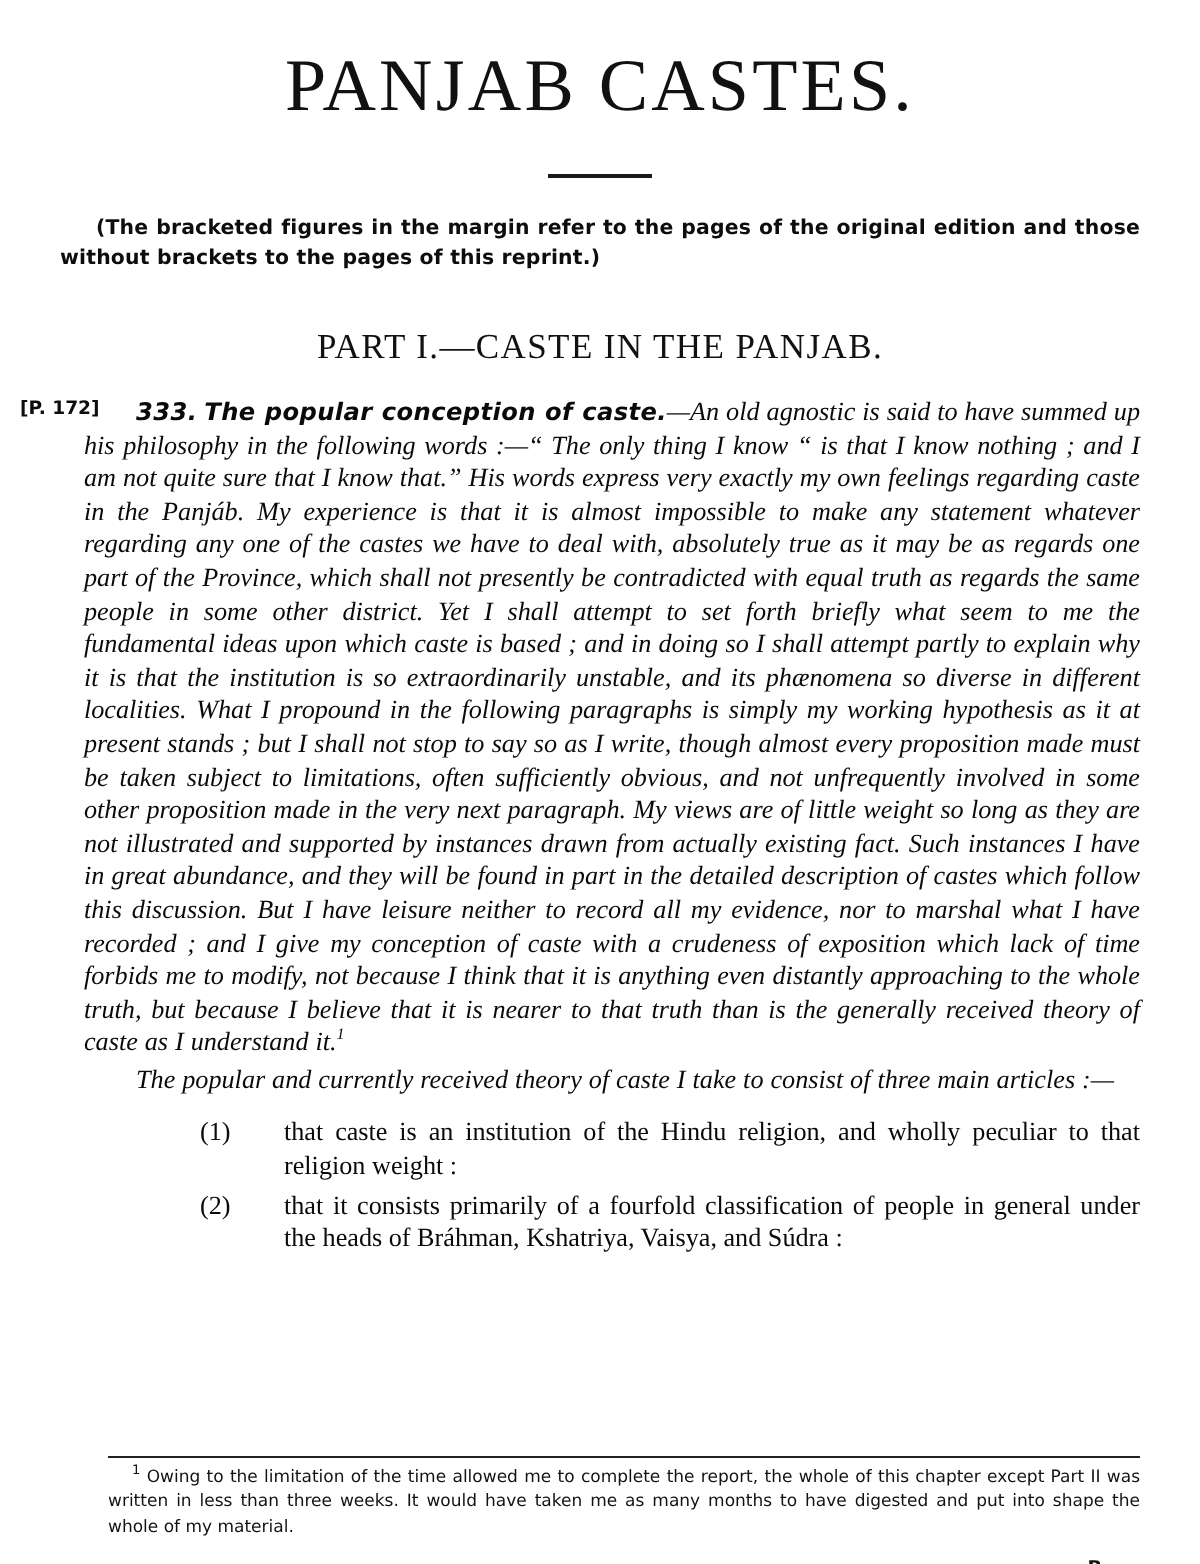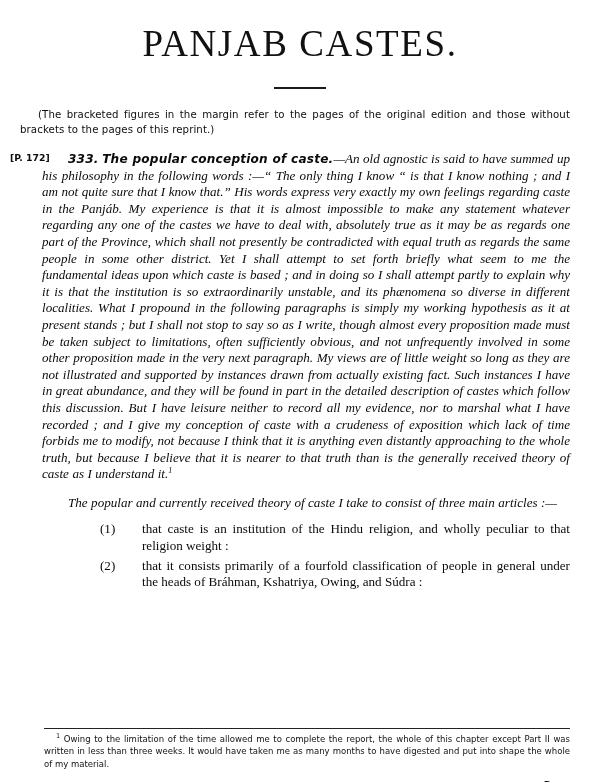--- a/index.html
+++ b/index.html
@@ -37,24 +37,24 @@
   .title-rule {
     width: 52px;
     height: 2px;
     background: #1a1a1a;
     margin: 22px auto 0 auto;
   }
 
   
   .bracket-note {
     font-family: "DejaVu Sans", "Liberation Sans", sans-serif;
-    font-weight: normal;
+    font-weight: bold;
     font-size: 10.2px;
     line-height: 15px;
-    margin: 18px 30px 0 20px;
+    margin: 18px 30px 0 30px;
     text-align: justify;
     text-indent: 18px;
     letter-spacing: 0.1px;
     color: #0d0d0d;
   }
 
   
   .part-heading {
     text-align: center;
     font-size: 17.5px;
@@ -85,21 +85,21 @@
     margin: 0;
     font-size: 13.1px;
     line-height: 16.6px;
     text-align: justify;
     color: #0a0a0a;
     word-spacing: 0.2px;
     font-style: italic;
   }
 
   p.body + p.body {
-    margin-top: 12px;
+    margin-top: 2px;
   }
 
   p.indent {
     text-indent: 26px;
   }
 
   .sec-num {
     font-family: "DejaVu Sans", "Liberation Sans", sans-serif;
     font-weight: bold;
     font-size: 12.1px;
@@ -149,20 +149,21 @@
     flex: 1 1 auto;
     text-align: justify;
   }
 
   
   .footnote-area {
     position: absolute;
     left: 0;
     right: 0;
     top: 706px;
+    padding-left: 10px;
   }
 
   .footnote-rule {
     height: 1px;
     background: #222;
     margin: 0 30px 0 44px;
   }
 
   .footnote {
     font-family: "DejaVu Sans", "Liberation Sans", sans-serif;
@@ -195,39 +196,40 @@
 <body>
 
 <div class="page">
 
   <h1 class="doc-title">PANJAB CASTES.</h1>
 
   <div class="title-rule"></div>
 
   <p class="bracket-note">(The bracketed figures in the margin refer to the pages of the original edition and those without brackets to the pages of this reprint.)</p>
 
+  <h2 class="part-heading">PART I.—CASTE IN THE PANJAB.</h2>
 
   <div class="body-block">
 
     <span class="margin-note">[P. 172]</span>
 
     <p class="body"><span class="para-lead"><span class="sec-num">333.</span> <span class="sec-title">The popular conception of caste.</span></span><span>—An old agnostic is said to have summed up his philosophy in the following words :—“ The only thing I know “ is that I know nothing ; and I am not quite sure that I know that.”  His words express very exactly my own feelings regarding caste in the Panjáb. My experience is that it is almost impossible to make any statement whatever regarding any one of the castes we have to deal with, absolutely true as it may be as regards one part of the Province, which shall not presently be contradicted with equal truth as regards the same people in some other district.  Yet I shall attempt to set forth briefly what seem to me the fundamental ideas upon which caste is based ; and in doing so I shall attempt partly to explain why it is that the institution is so extraordinarily unstable, and its phænomena so diverse in different localities.  What I propound in the following paragraphs is simply my working hypothesis as it at present stands ; but I shall not stop to say so as I write, though almost every proposition made must be taken subject to limitations, often sufficiently obvious, and not unfrequently involved in some other proposition made in the very next paragraph.  My views are of little weight so long as they are not illustrated and supported by instances drawn from actually existing fact.  Such instances I have in great abundance, and they will be found in part in the detailed description of castes which follow this discussion.  But I have leisure neither to record all my evidence, nor to marshal what I have recorded ; and I give my conception of caste with a crudeness of exposition which lack of time forbids me to modify, not because I think that it is anything even distantly approaching to the whole truth, but because I believe that it is nearer to that truth than is the generally received theory of caste as I understand it.</span><sup class="fn-ref">1</sup></p>
 
     <p class="body indent">The popular and currently received theory of caste I take to consist of three main articles :—</p>
 
   </div>
 
   <ul class="article-list">
     <li>
       <span class="num">(1)</span>
       <span class="txt">that caste is an institution of the Hindu religion, and wholly peculiar to that religion weight :</span>
     </li>
     <li>
       <span class="num">(2)</span>
-      <span class="txt">that it consists primarily of a fourfold classification of people in general under the heads of Bráhman, Kshatriya, Owing, and Súdra :</span>
+      <span class="txt">that it consists primarily of a fourfold classification of people in general under the heads of Bráhman, Kshatriya, Vaisya, and Súdra :</span>
     </li>
   </ul>
 
   <div class="footnote-area">
     <div class="footnote-rule"></div>
     <p class="footnote"><sup>1</sup> <span>Owing to the limitation of the time allowed me to complete the report, the whole of this chapter except Part II was written in less than three weeks.  It would have taken me as many months to have digested and put into shape the whole of my material.</span></p>
   </div>
 
   <div class="signature-mark">B</div>
 

